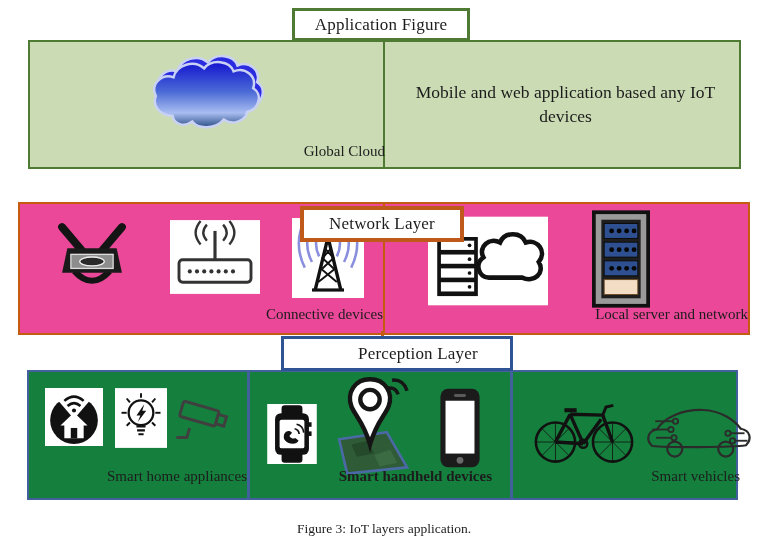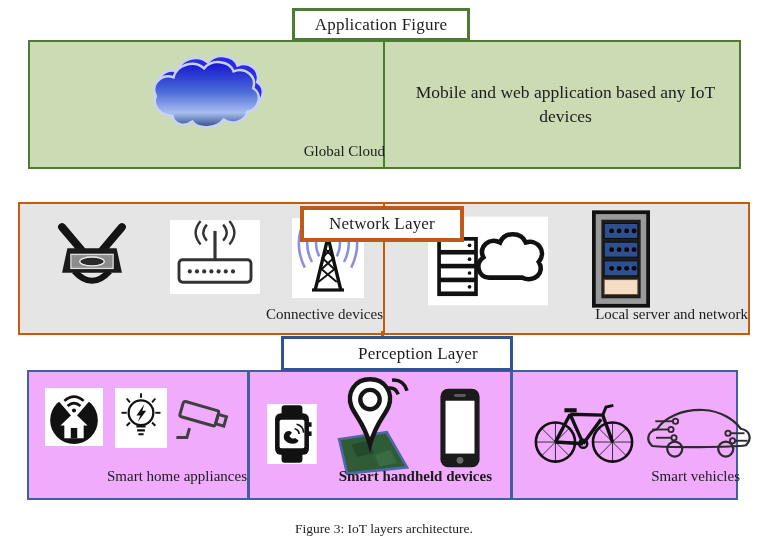--- a/index.html
+++ b/index.html
@@ -8,22 +8,22 @@
   .canvas { position:relative; width:768px; height:550px; background:#fff; overflow:hidden; }
 
   .title-box { position:absolute; background:#fff; display:flex; align-items:center;
     justify-content:center; font-size:17px; z-index:5; letter-spacing:.2px; }
   .title-app { left:292px; top:8px;   width:178px; height:33px; border:3px solid #4e7a33; }
   .title-net { left:300px; top:167px; width:164px; height:36px; border:4px solid #bf5a1b;margin-top:39px; }
   .title-per { left:281px; top:336px; width:232px; height:35px; border:3px solid #2f5496;padding-left:42px; }
 
   .layer { position:absolute; }
   .layer-app { left:28px; top:40px;  width:713px; height:129px; background:#cbdcb4; border:2px solid #4e7a33; }
-  .layer-net { left:18px; top:202px; width:732px; height:133px; background:#e5e5e5; border:2px solid #c55a11; }
-  .layer-per { left:27px; top:370px; width:711px; height:130px; background:#f0abfc; border:2px solid #41609c; }
+  .layer-net { left:18px; top:202px; width:732px; height:133px; background:#ec4899; border:2px solid #c55a11; }
+  .layer-per { left:27px; top:370px; width:711px; height:130px; background:#15803d; border:2px solid #41609c; }
 
   .vdiv { position:absolute; top:0; bottom:0; }
   .vdiv-app { left:353px; width:2px; background:#4e7a33; }
   .vdiv-net { left:363px; width:2px; background:#c55a11; }
   .vdiv-per1 { left:218px; width:3px; background:#41609c; }
   .vdiv-per2 { left:481px; width:3px; background:#41609c; }
   .stub-net { position:absolute; left:381px; top:331px; width:3px; height:9px; background:#c55a11; z-index:1; }
 
   .icon { position:absolute; display:block; }
   .cell-label { position:absolute; text-align:right; font-size:15px; }
@@ -284,15 +284,15 @@
         <circle cx="39" cy="42" r="3.5"></circle>
         <circle cx="43" cy="53" r="3.5"></circle>
         <circle cx="115" cy="47" r="3.5"></circle>
         <circle cx="121" cy="57" r="3.5"></circle>
       </g>
     </svg>
 
     <div class="cell-label" style="left:484px; top:96px; width:227px;">Smart vehicles</div>
   </div>
 
-  <div class="caption">Figure 3: IoT layers architecture.</div>
+  <div class="caption">Figure 3: IoT layers application.</div>
 
 </div>
 
 </body></html>

